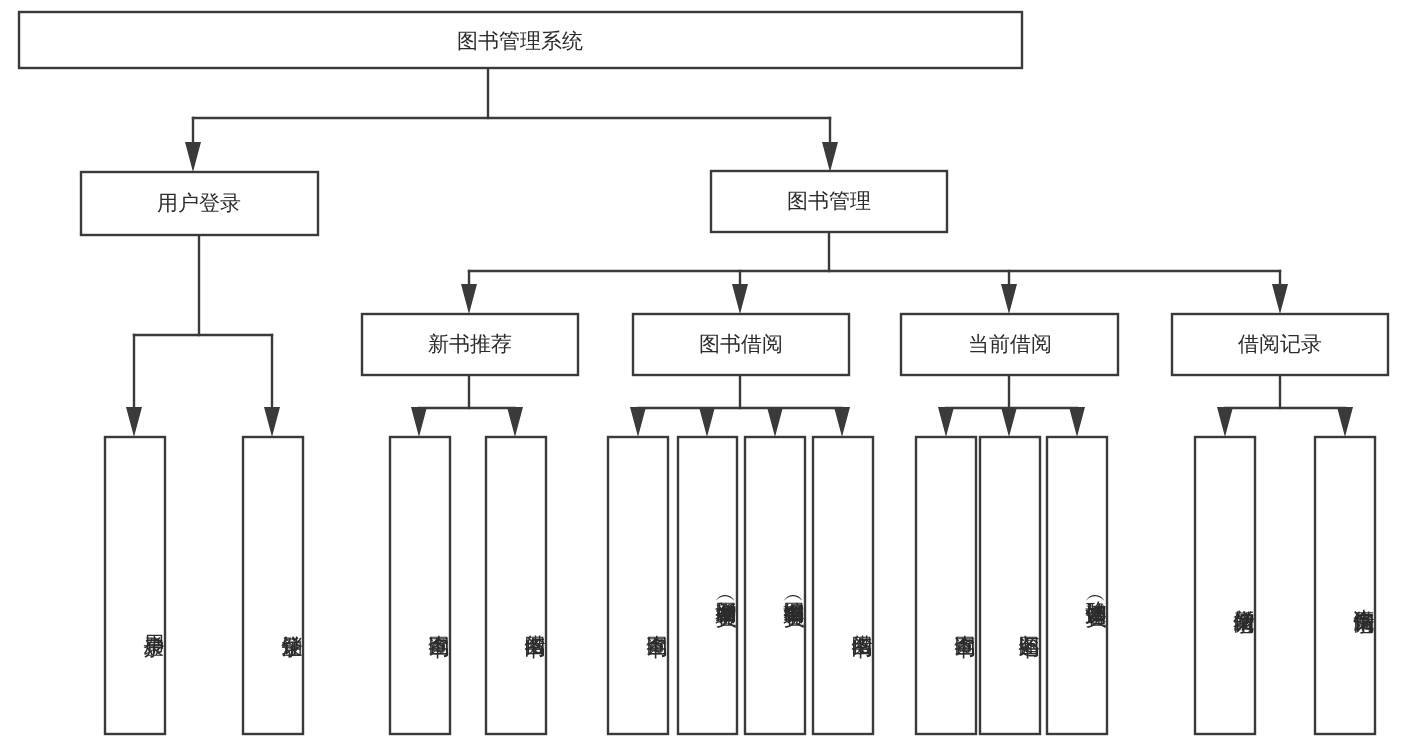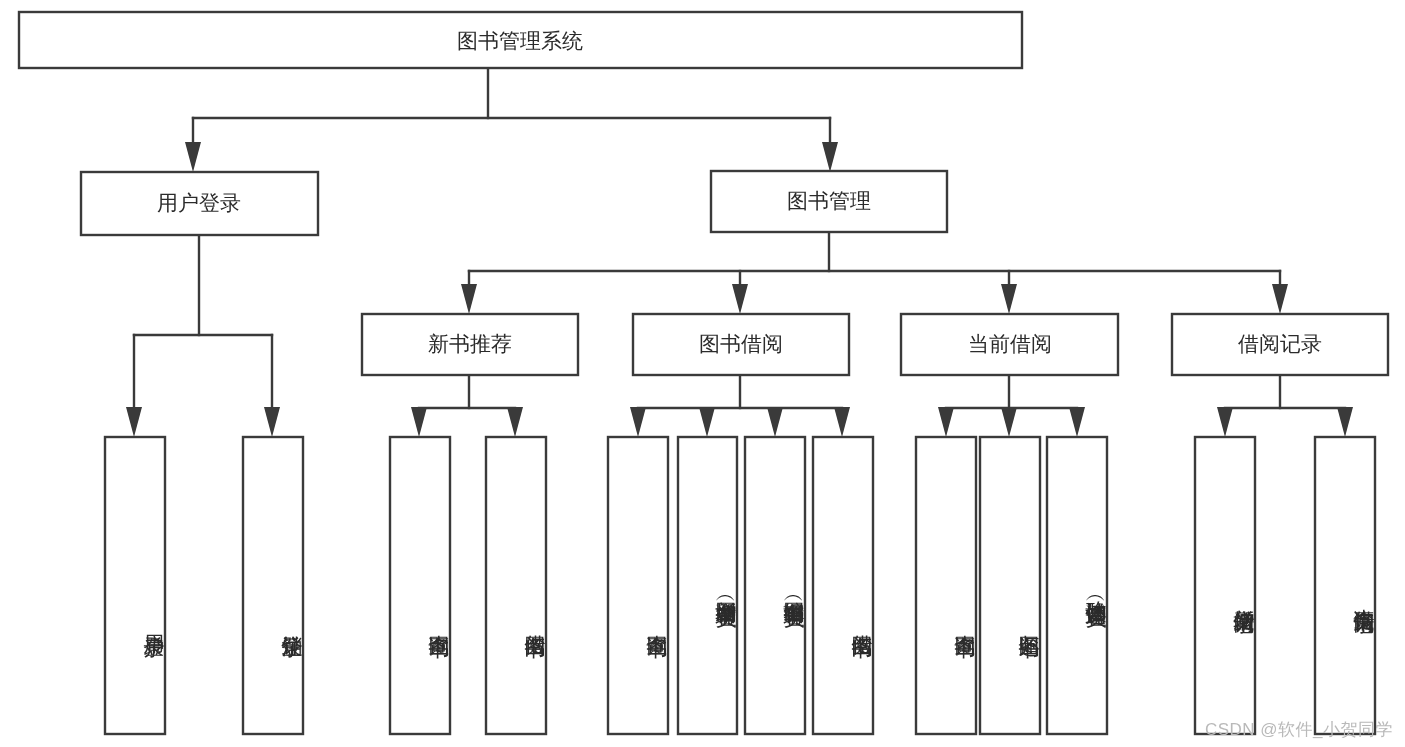--- a/index.html
+++ b/index.html
@@ -195,15 +195,14 @@
   <div class="node-label-v" style="left:745px; top:443px; width:60px; height:291px;">编辑图书（管理员）</div>
   <div class="node-label-v" style="left:813px; top:505px; width:60px; height:229px;">借阅图书</div>
 
   <div class="node-label-v" style="left:916px; top:505px; width:60px; height:229px;">查询图书</div>
   <div class="node-label-v" style="left:980px; top:505px; width:60px; height:229px;">归还图书</div>
   <div class="node-label-v" style="left:1047px; top:443px; width:60px; height:291px;">确认归还（管理员）</div>
 
   <div class="node-label-v" style="left:1195px; top:455px; width:60px; height:279px;">新增借阅记录</div>
   <div class="node-label-v" style="left:1315px; top:455px; width:60px; height:279px;">查询借阅记录</div>
 
-  <div class="watermark">CSDN @软件_小贺同学</div>
 
 </div>
 
 </body></html>

